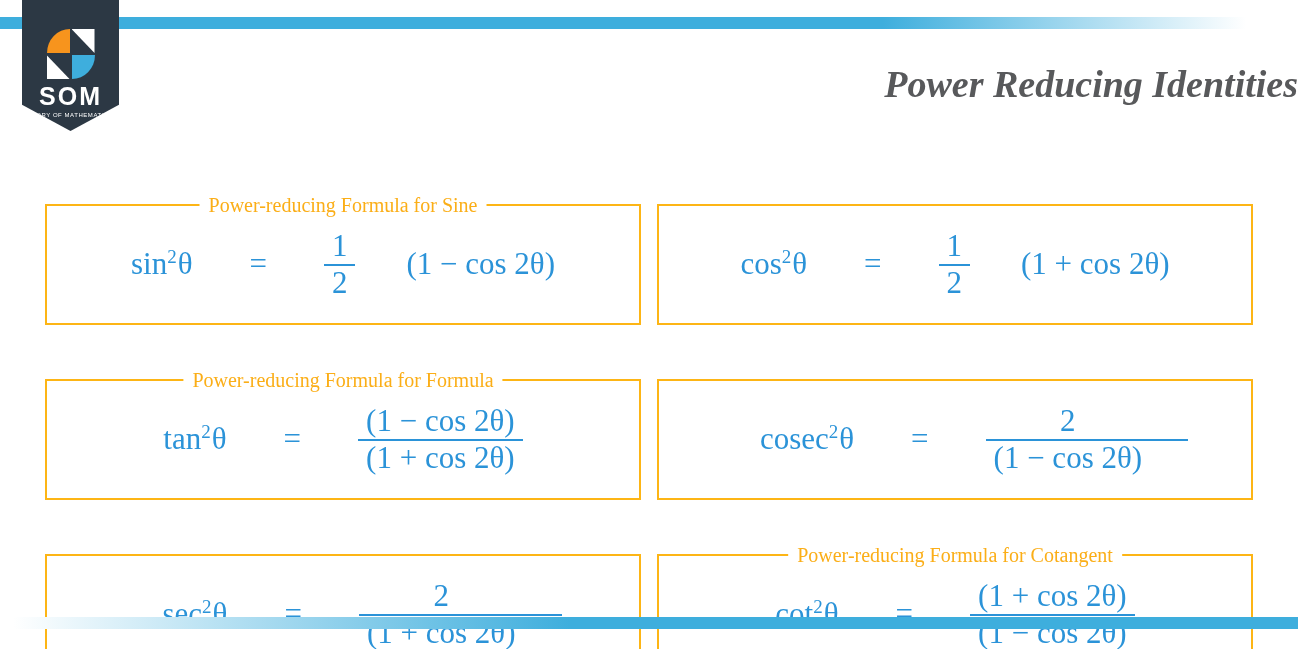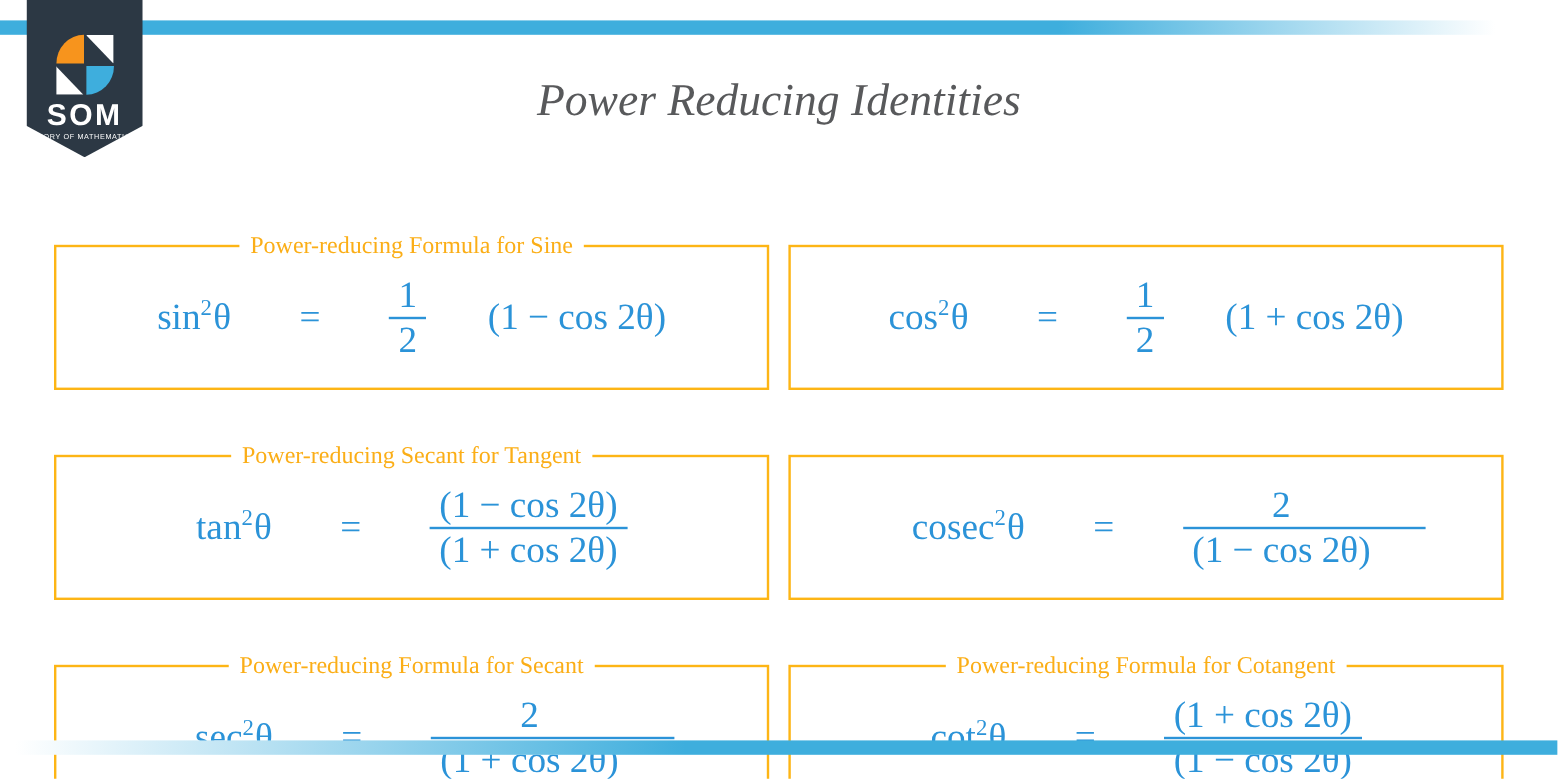--- a/index.html
+++ b/index.html
@@ -43,22 +43,22 @@
     margin-top:5px; line-height:1;
   }
   .tagline {
     color:#ffffff; font-family:"Liberation Sans", sans-serif;
     font-size:6px; letter-spacing:0.55px; margin-top:3px; white-space:nowrap;
   }
 
   
   .page-title {
     position:absolute; top:62px; left:0; width:100%;
-    margin:0; text-align:center;
-    font-style:italic; font-weight:normal; font-size:38px;
+    margin:0; text-align:right;
+    font-style:italic; font-weight:bold; font-size:38px;
     color:#58595B;
   }
 
   
   .grid {
     position:absolute; top:204px; left:45px; width:1208px;
     display:grid; grid-template-columns:repeat(2, 1fr);
     column-gap:16px; row-gap:54px;
   }
   .card {
@@ -128,21 +128,21 @@
       <span class="frac">
         <span class="num">1</span>
         <span class="bar"></span>
         <span class="den">2</span>
       </span>
       <span class="after">(1 + cos 2θ)</span>
     </div>
   </div>
 
   <div class="card" data-layout="stack">
-    <span class="card-label">Power-reducing Secant for Tangent</span>
+    <span class="card-label">Power-reducing Formula for Formula</span>
     <div class="formula">
       <span class="lhs"><span class="fn">tan</span><sup>2</sup><span class="theta">θ</span></span>
       <span class="eq">=</span>
       <span class="frac">
         <span class="num">(1 − cos 2θ)</span>
         <span class="bar"></span>
         <span class="den">(1 + cos 2θ)</span>
       </span>
 
     </div>
@@ -155,21 +155,20 @@
       <span class="frac">
         <span class="num">2</span>
         <span class="bar"></span>
         <span class="den">(1 − cos 2θ)</span>
       </span>
 
     </div>
   </div>
 
   <div class="card" data-layout="wide">
-    <span class="card-label">Power-reducing Formula for Secant</span>
     <div class="formula">
       <span class="lhs"><span class="fn">sec</span><sup>2</sup><span class="theta">θ</span></span>
       <span class="eq">=</span>
       <span class="frac">
         <span class="num">2</span>
         <span class="bar"></span>
         <span class="den">(1 + cos 2θ)</span>
       </span>
 
     </div>

